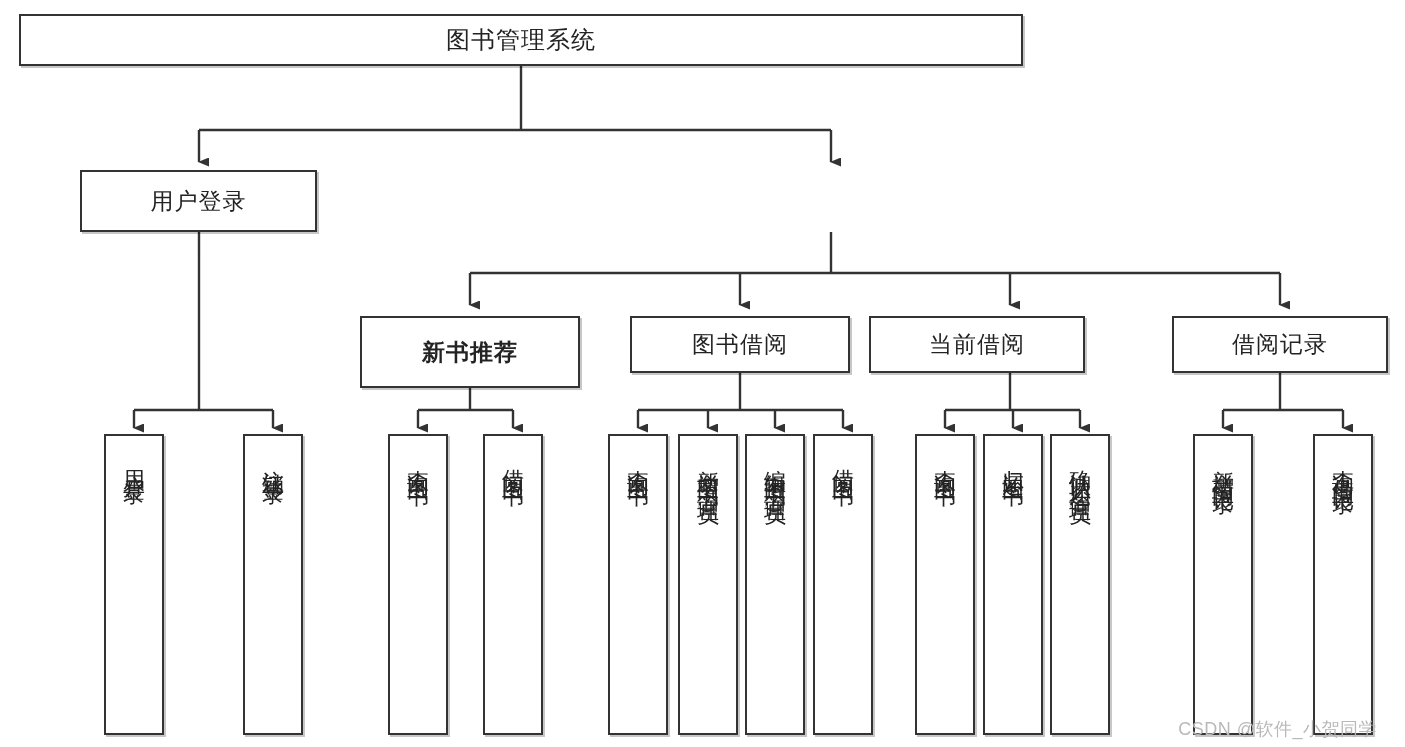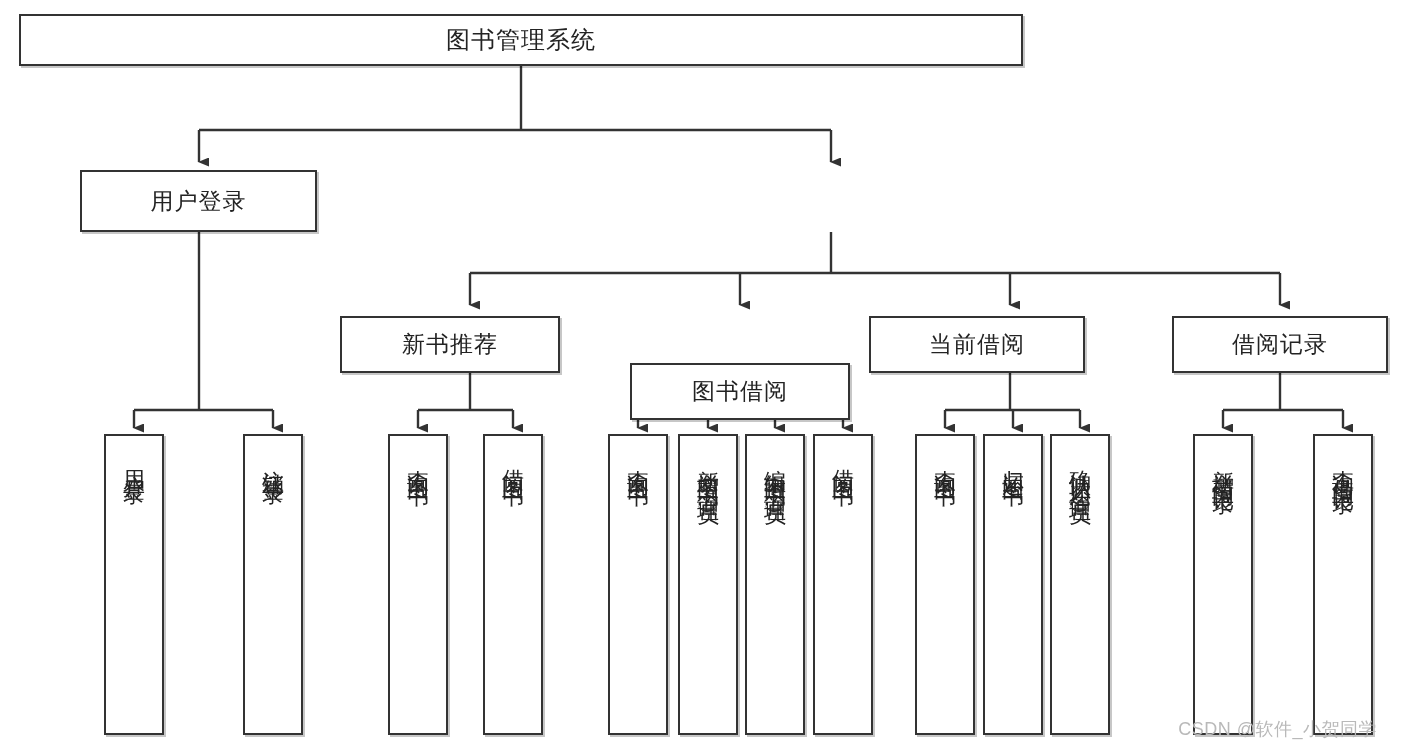--- a/index.html
+++ b/index.html
@@ -138,25 +138,25 @@
 
   <div class="node root" style="left:19px; top:14px; width:1004px; height:52px;">
     <span class="label">图书管理系统</span>
   </div>
 
   <div class="node" style="left:80px; top:170px; width:237px; height:62px;">
     <span class="label">用户登录</span>
   </div>
 
 
-  <div class="node" style="left:340px; top:316px; width:220px; height:57px;">
+  <div class="node" style="left:360px; top:316px; width:220px; height:72px;font-weight:bold;">
     <span class="label">新书推荐</span>
   </div>
 
-  <div class="node" style="left:630px; top:316px; width:220px; height:57px;margin-top:47px;">
+  <div class="node" style="left:630px; top:316px; width:220px; height:57px;">
     <span class="label">图书借阅</span>
   </div>
 
   <div class="node" style="left:869px; top:316px; width:216px; height:57px;">
     <span class="label">当前借阅</span>
   </div>
 
   <div class="node" style="left:1172px; top:316px; width:216px; height:57px;">
     <span class="label">借阅记录</span>
   </div>

